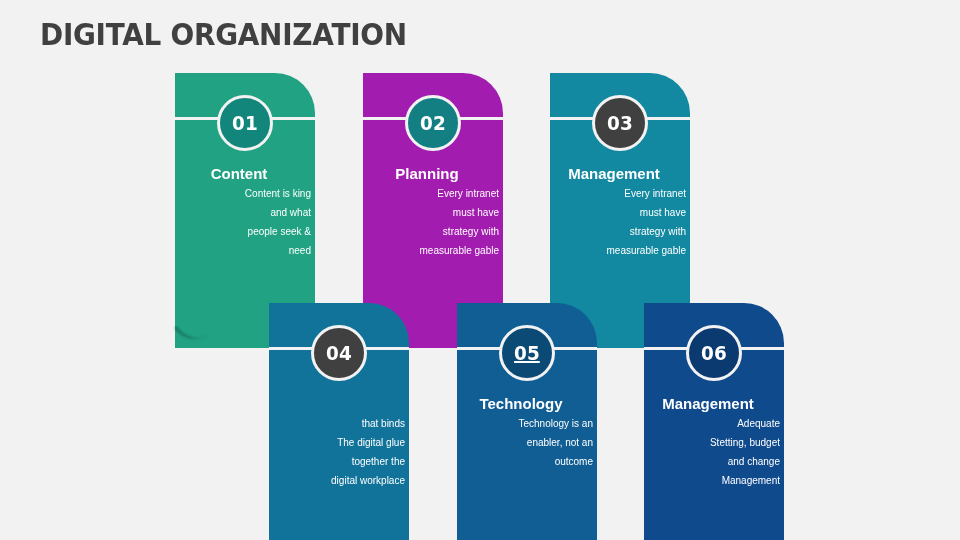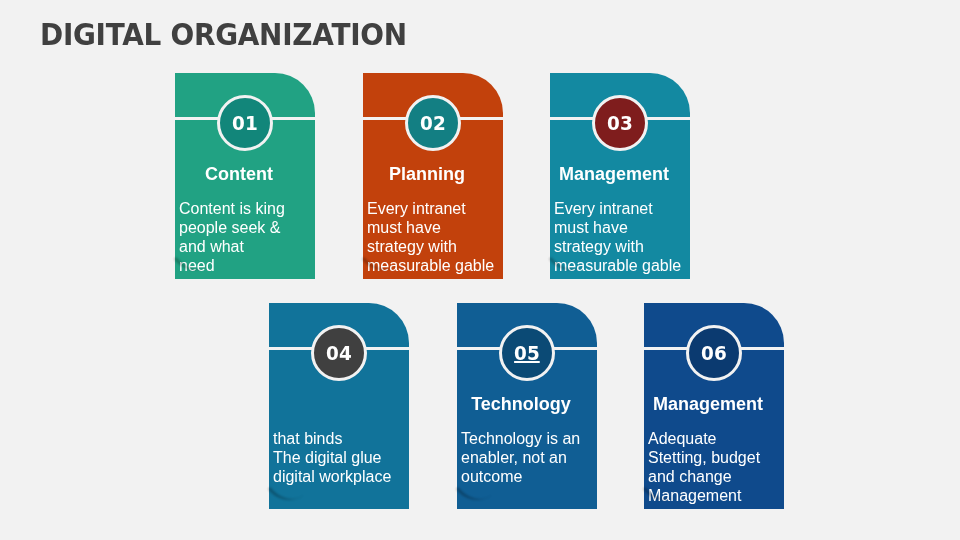--- a/index.html
+++ b/index.html
@@ -10,46 +10,46 @@
     }
     .slide { position: relative; width: 960px; height: 540px; background: #f2f2f2; }
     .title {
       position: absolute; left: 40px; top: 15px;
       font-size: 30px; font-weight: bold; color: #404040;
       letter-spacing: -0.3px; line-height: 40px;
       font-family: "DejaVu Sans", sans-serif;
       transform: scaleX(0.93); transform-origin: left center;
     }
     .card {
-      position: absolute; width: 140px; height: 206px;
+      position: absolute; width: 140px; height: 275px;
       border-top-right-radius: 40px;
       overflow: visible;
     }
     .card .divider {
       position: absolute; left: 0; right: 0; top: 44px; height: 3px;
       background: #f2f2f2;
     }
     .card .badge {
       position: absolute; left: 42px; top: 22px;
       width: 56px; height: 56px; border-radius: 50%;
       border: 3px solid #f2f2f2;
       display: flex; align-items: center; justify-content: center;
       color: #ffffff; font-weight: bold; font-size: 20px;
       font-family: "DejaVu Sans", sans-serif;
     }
     .card .badge span { transform: scaleX(0.92); display: inline-block; }
     .card .heading {
       position: absolute; left: 0; right: 12px; top: 91px;
       text-align: center; color: #ffffff; font-weight: bold;
-      font-size: 18px; line-height: 20px;
+      font-size: 15px; line-height: 20px;
     }
     .card .desc {
-      position: absolute; left: 4px; right: 4px; top: 126px;
-      text-align: left; color: #ffffff;
-      font-size: 16px; line-height: 19px;
+      position: absolute; left: 4px; right: 4px; top: 111px;
+      text-align: right; color: #ffffff;
+      font-size: 10px; line-height: 19px;
     }
     .card .desc div { white-space: nowrap; }
     .card .curl {
       position: absolute; left: 4px; bottom: 4px; width: 26px; height: 26px;
       border-left: 3px solid rgba(0,0,0,0.35);
       border-bottom: 0;
       border-radius: 0 0 0 26px;
       transform: rotate(-35deg);
       filter: blur(1px);
       opacity: 0.8;
@@ -63,62 +63,63 @@
 
   <div id="cards">
       <div class="card" style="left: 175px; top: 73px; background: rgb(33, 162, 131);">
     <div class="divider"></div>
     <div class="badge" style="background: rgb(18, 134, 122);">
           <span>01</span>
         </div>
     <div class="heading">Content</div>
     <div class="desc">
           <div>Content is king</div>
+          <div>and what</div>
           <div>people seek &amp;</div>
-          <div>and what</div>
           <div>need</div>
         </div>
     <div class="curl"></div>
   </div>
-      <div class="card" style="left: 363px; top: 73px; background: #c2410c;">
+      <div class="card" style="left: 363px; top: 73px; background: #a21caf;">
     <div class="divider"></div>
     <div class="badge" style="background: rgb(19, 127, 131);">
           <span>02</span>
         </div>
     <div class="heading">Planning</div>
     <div class="desc">
           <div>Every intranet</div>
           <div>must have</div>
           <div>strategy with</div>
           <div>measurable gable</div>
         </div>
     <div class="curl"></div>
   </div>
       <div class="card" style="left: 550px; top: 73px; background: rgb(19, 137, 161);">
     <div class="divider"></div>
-    <div class="badge" style="background: #7f1d1d;">
+    <div class="badge" style="background: #404040;">
           <span>03</span>
         </div>
     <div class="heading">Management</div>
     <div class="desc">
           <div>Every intranet</div>
           <div>must have</div>
           <div>strategy with</div>
           <div>measurable gable</div>
         </div>
     <div class="curl"></div>
   </div>
       <div class="card" style="left: 269px; top: 303px; background: rgb(17, 115, 154);">
     <div class="divider"></div>
     <div class="badge" style="background: #404040;">
           <span>04</span>
         </div>
     <div class="desc">
           <div>that binds</div>
           <div>The digital glue</div>
+          <div>together the</div>
           <div>digital workplace</div>
         </div>
     <div class="curl"></div>
   </div>
       <div class="card" style="left: 457px; top: 303px; background: rgb(16, 94, 148);">
     <div class="divider"></div>
     <div class="badge" style="background: rgb(11, 74, 117); text-decoration: underline;">
           <span>05</span>
         </div>
     <div class="heading">Technology</div>

